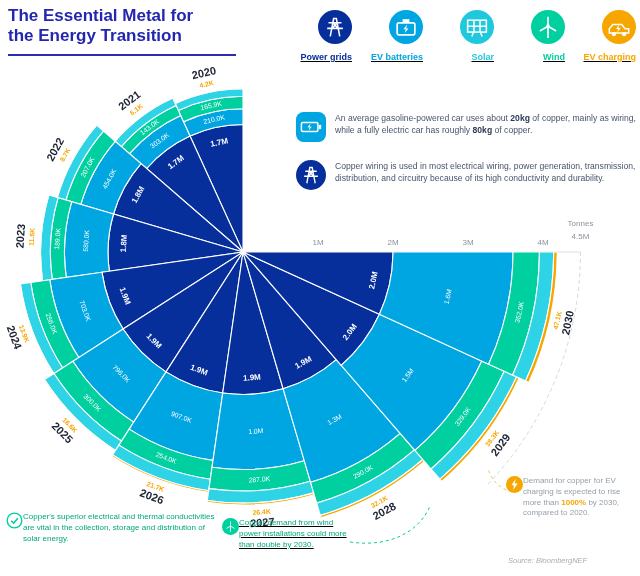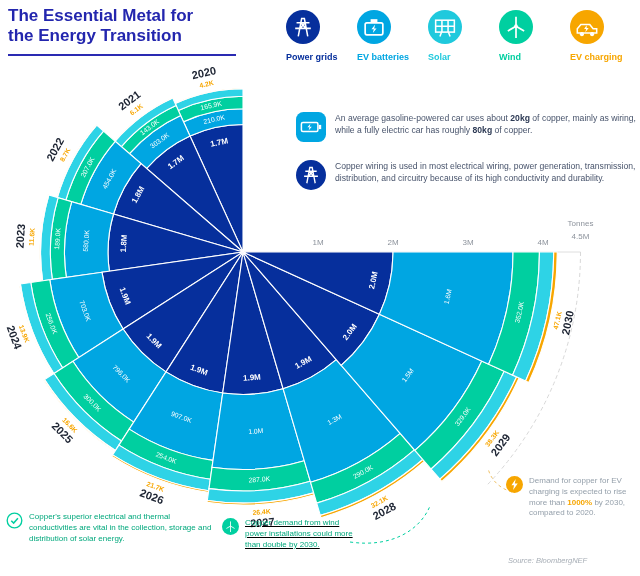--- a/index.html
+++ b/index.html
@@ -2,30 +2,30 @@
 <html><head>
 <meta charset="utf-8">
 <style>
   html,body{margin:0;padding:0;background:#fff;}
   #stage{position:relative;width:640px;height:576px;background:#fff;overflow:hidden;
          font-family:"Liberation Sans",sans-serif;}
   svg{font-family:"Liberation Sans",sans-serif;}
   .title{position:absolute;left:8px;top:6px;width:228px;font-size:17px;font-weight:bold;
          color:#2326ae;line-height:1.18;border-bottom:2px solid #2a2ab2;padding-bottom:8px;}
   .legend{position:absolute;left:286px;top:10px;width:350px;display:flex;justify-content:space-between;}
-  .leg{width:66px;text-align:left;}
+  .leg{width:66px;text-align:right;text-decoration:underline;}
   .leg .ic{width:34px;height:34px;margin:0 auto;}
   .leg .lbl{margin-top:4px;font-size:9px;font-weight:bold;line-height:1.15;}
   .c-navy{color:#062f9c}.c-blue{color:#00a6e2}.c-teal{color:#00cfa0}.c-cyan{color:#1fc9dd}.c-amber{color:#f7a600}
   .info{position:absolute;display:flex;gap:9px;width:344px;align-items:flex-start;}
   .info .ic{flex:none;width:30px;height:30px;}
   .info .tx{font-size:8.6px;color:#47536b;line-height:1.45;}
   .info .tx b{color:#2d3a55;}
   #info1{left:296px;top:112px;} #info2{left:296px;top:160px;}
-  .note{position:absolute;display:flex;gap:6px;align-items:flex-start;justify-content:space-between;}
+  .note{position:absolute;display:flex;align-items:flex-start;justify-content:space-between;}
   .note .ic{flex:none;width:17px;height:17px;}
   .note .tx{font-size:8px;line-height:1.35;}
   #note-solar{left:6px;top:512px;width:214px;} #note-solar .tx{color:#00a87c;}
   #note-wind{left:222px;top:518px;width:132px;text-decoration:underline;} #note-wind .tx{color:#00a87c;}
   #note-ev{left:506px;top:476px;width:130px;} #note-ev .tx{color:#95a0ab;}
   #note-ev .tx b{color:#f7a600;}
   .source{position:absolute;left:508px;top:556px;font-size:7.5px;font-style:italic;color:#a6adb5;}
 </style>
 </head>
 <body>

